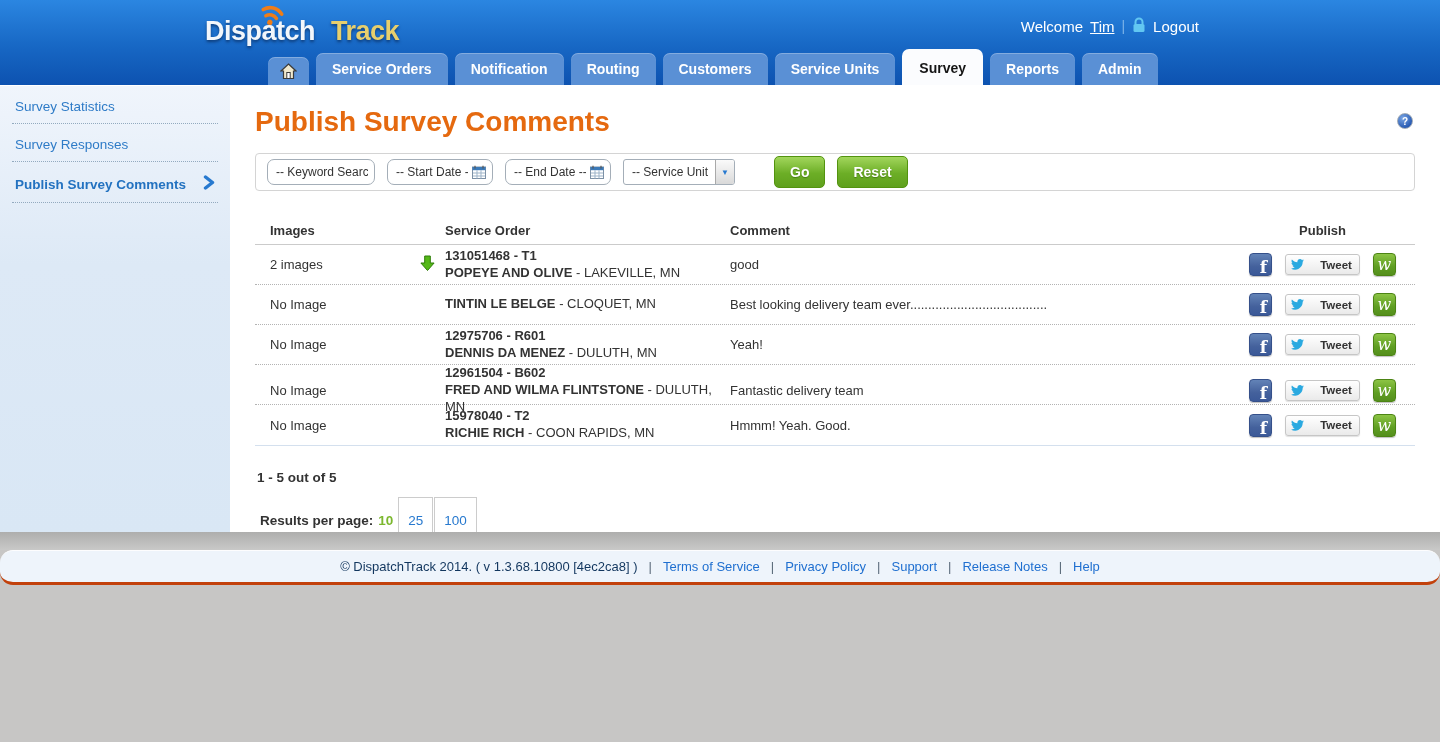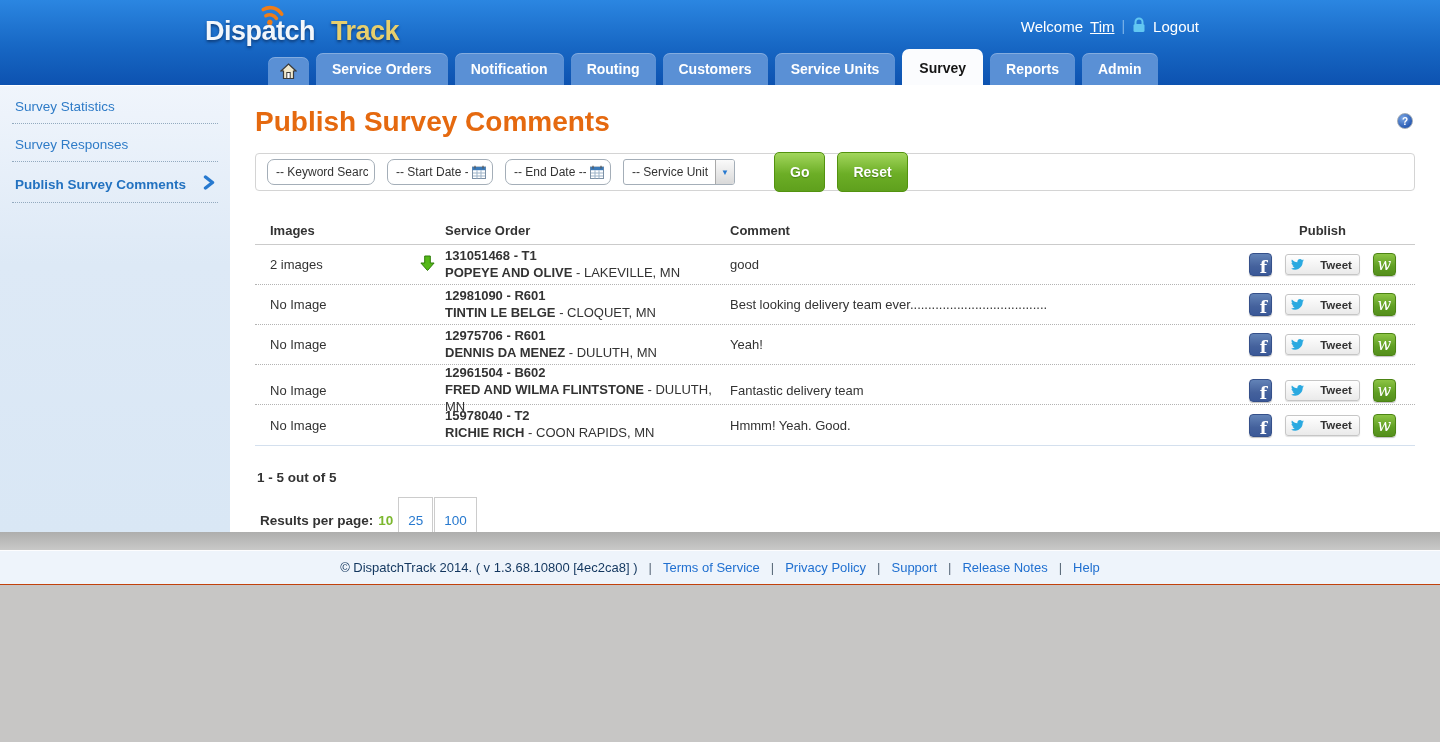--- a/index.html
+++ b/index.html
@@ -94,21 +94,21 @@
     display:flex; align-items:center; cursor:pointer; background:#fff; overflow:hidden;
   }
   .f-select .sel-text { flex:1; font-size:12px; color:#333; padding-left:8px; white-space:nowrap; }
   .f-select .sel-arrow {
     width:19px; height:100%; border-left:1px solid #a9a9a9;
     background:linear-gradient(#fafafa,#d9d9d9);
     display:flex; align-items:center; justify-content:center;
     color:#2779cf; font-size:8px;
   }
   .btn-green {
-    height:40px; padding:0 15px; border-radius:5px; cursor:pointer;
+    height:32px; padding:0 15px; border-radius:5px; cursor:pointer;
     background:linear-gradient(#a2d65c, #6cae26 55%, #5fa01d);
     border:1px solid #53930f; color:#fff; font-weight:bold; font-size:14px;
     text-shadow:0 1px 1px rgba(40,80,0,.5);
     font-family:"Liberation Sans",sans-serif;
   }
   .btn-go { margin-left:27px; }
 
   
   .grid-table { margin:26px 25px 0; width:1160px; font-size:13px; color:#333; border-bottom:1px solid #d4e0ee; }
   .trow {
@@ -163,23 +163,23 @@
     cursor:pointer; font-size:13.5px; font-family:"Liberation Sans",sans-serif;
   }
 
   
   .gray-band {
     position:absolute; top:532px; left:0; width:1440px; height:18px;
     background:linear-gradient(#aeaead, #c9c9c8);
   }
   .footer-bar {
     position:absolute; top:550px; left:0; width:1440px; height:35px;
-    background:#eef4fb; border-top:1px solid #fdfdfe; border-bottom:1px solid #c2410c;
+    background:#eef4fb; border-top:1px solid #fdfdfe; border-bottom:3px solid #c2410c;
     display:flex; align-items:center; justify-content:center; gap:11px;
-    font-size:13px; white-space:nowrap;
+    font-size:13px; white-space:nowrap;border-radius:13px;
   }
   .footer-bar .copy { color:#12365e; }
   .footer-bar .fsep { color:#5a6a7a; }
   .footer-bar a { color:#1f6fd0; text-decoration:none; cursor:pointer; }
 </style>
 </head>
 <body>
 
 <div class="header">
   <span class="wifi">
@@ -330,21 +330,20 @@
         </button>
         <button class="w-btn">w</button>
       </div>
     </div>
 
     <div class="trow tbody-row">
       <div class="cell-images">
           <span>No Image</span>
         </div>
       <div class="cell-order">
-        <div class="o1">12981090 - R601</div>
         <div><span class="cust">TINTIN LE BELGE</span>
           <span class="loc">- CLOQUET, MN</span></div>
       </div>
       <div>Best looking delivery team ever......................................</div>
       <div class="cell-publish">
         <button class="fb-btn">
             <span>f</span>
           </button>
         <button class="tweet-btn">
           <svg width="13" height="11" viewBox="0 0 24 20">

